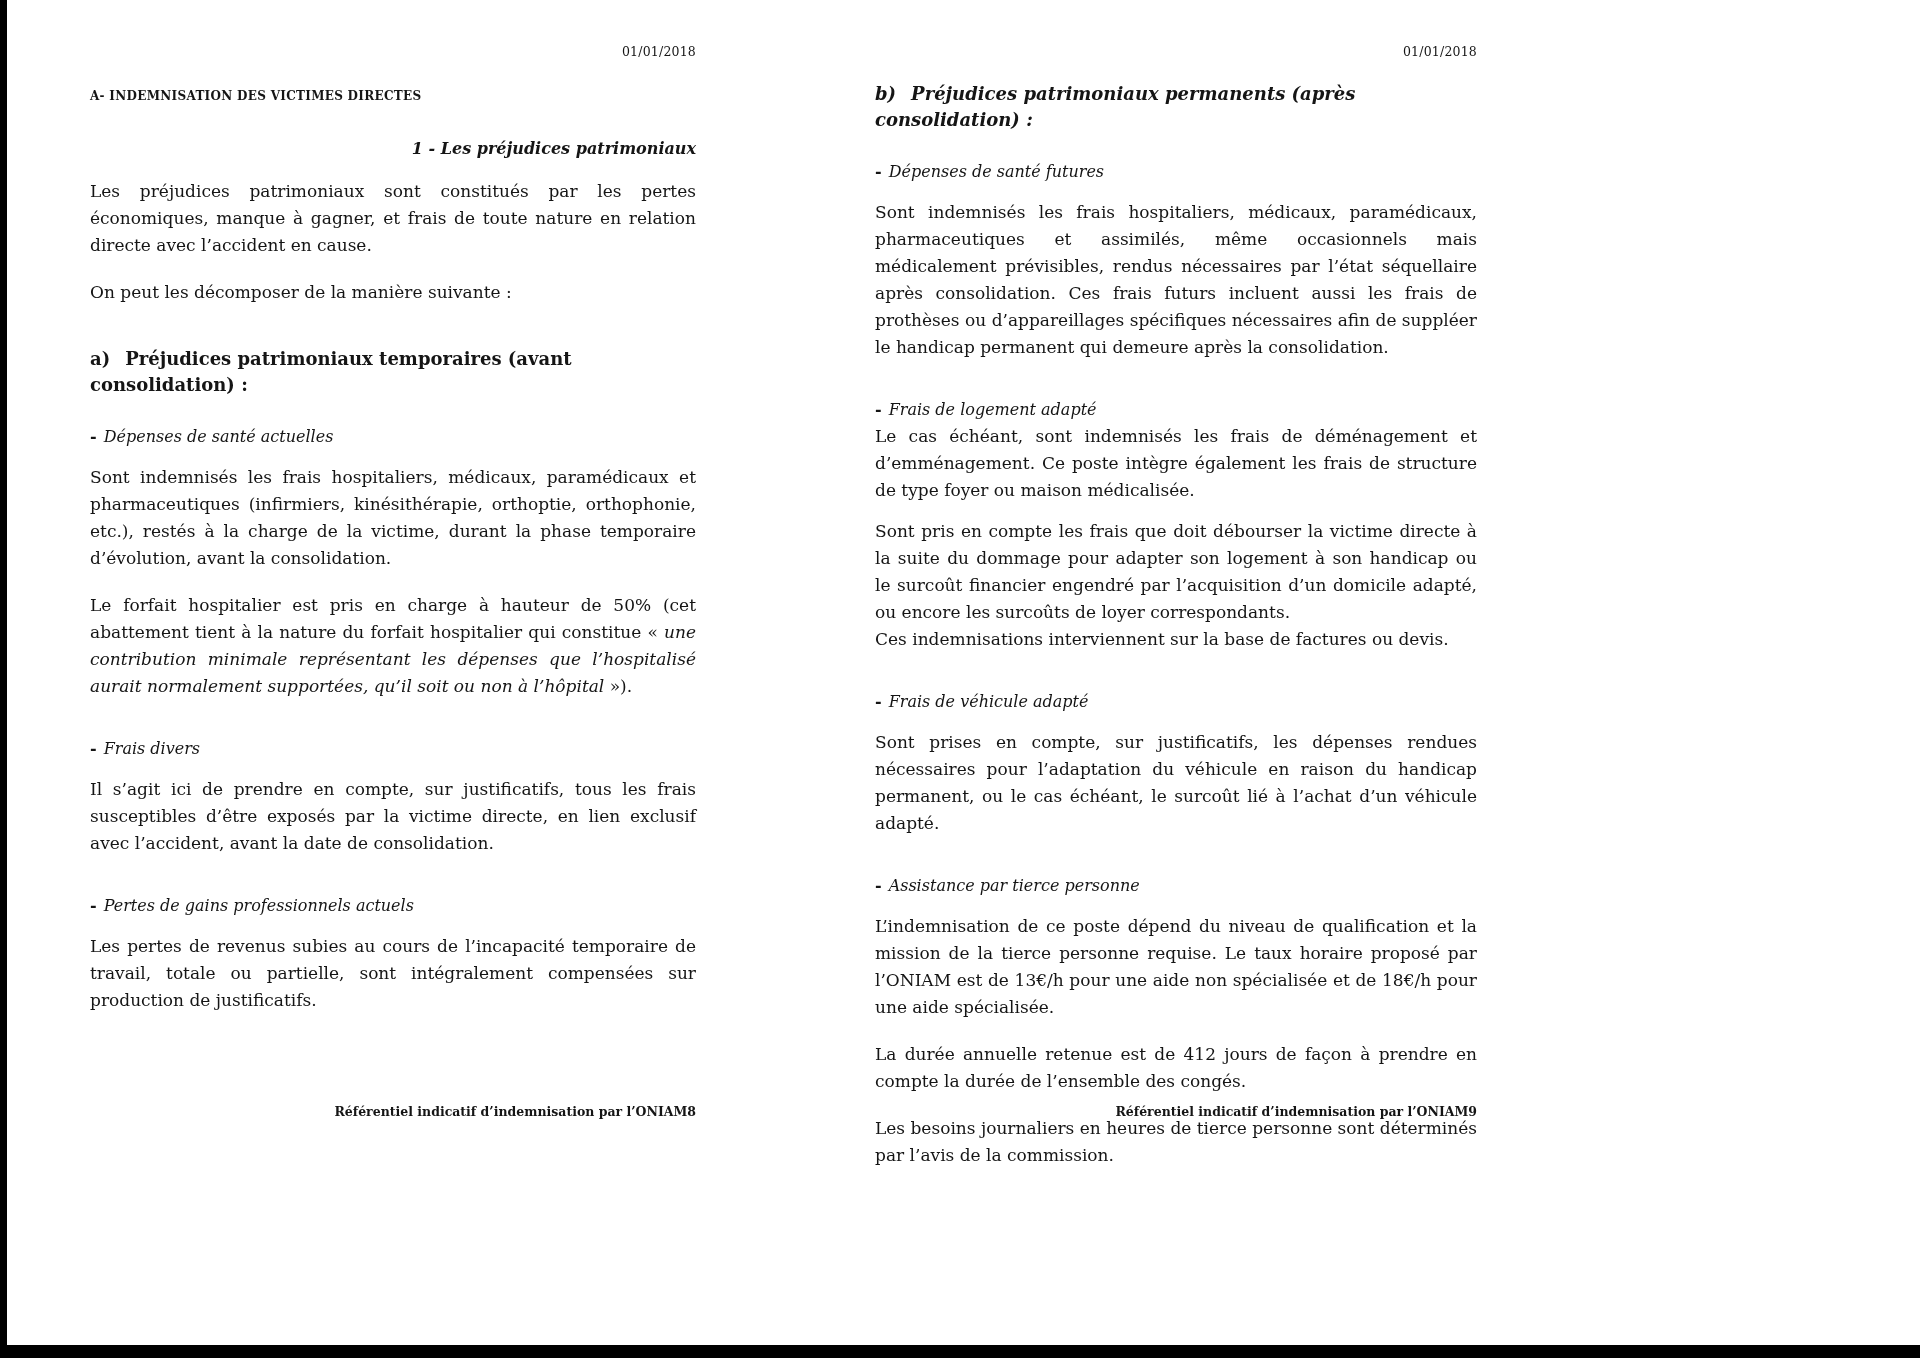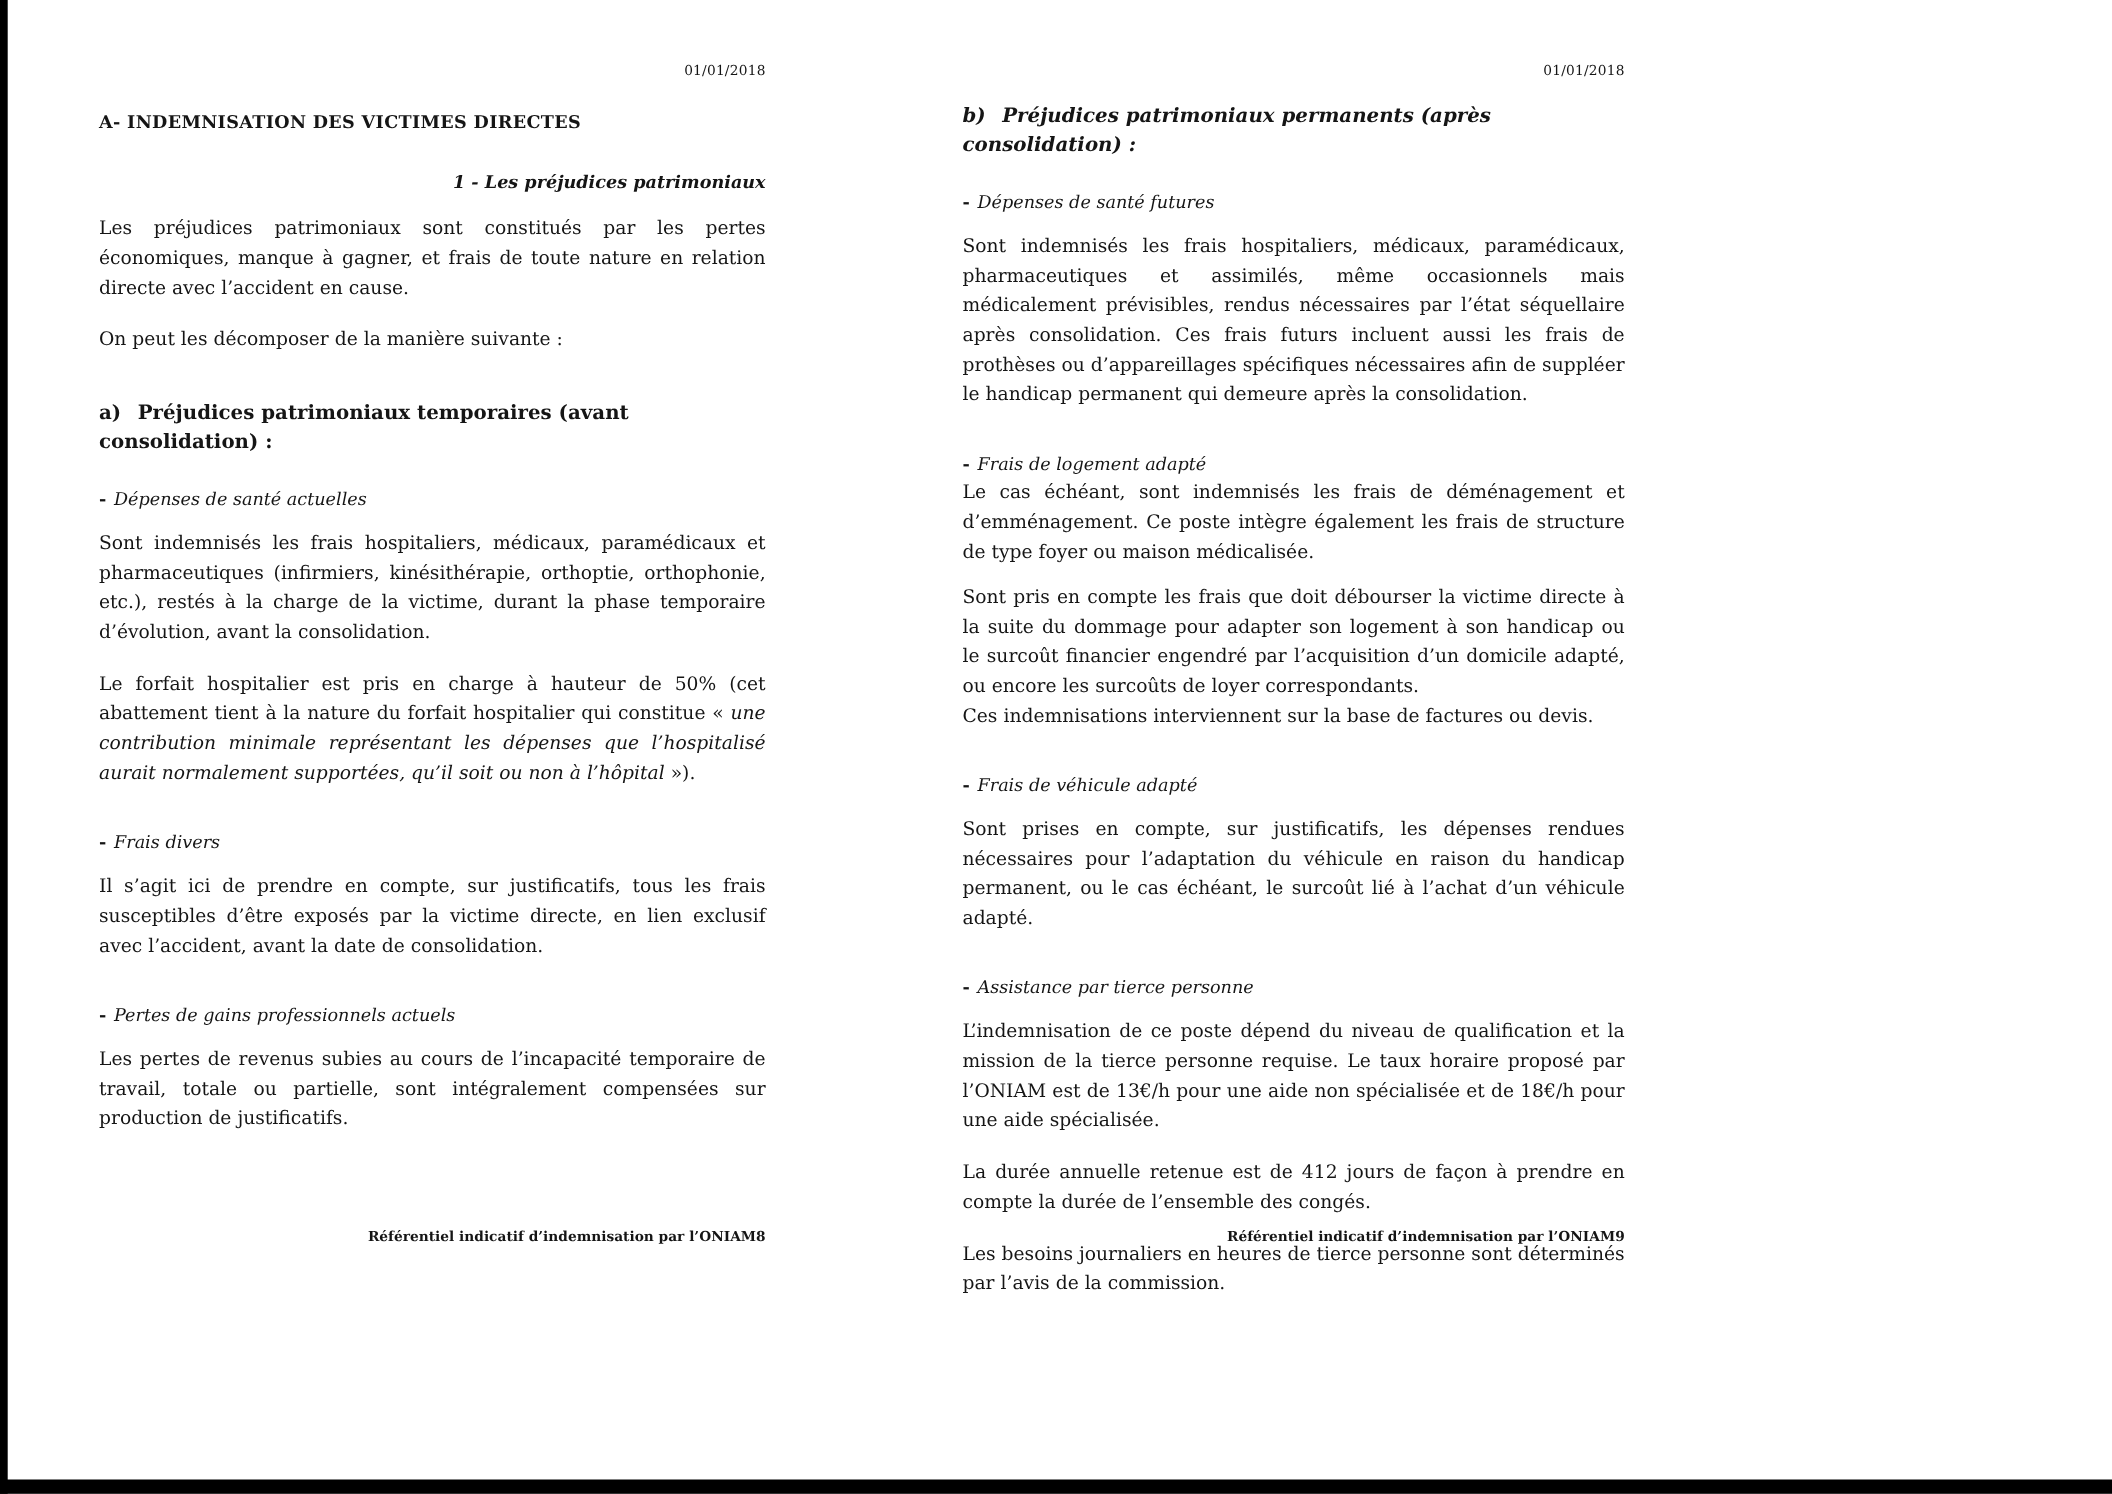--- a/index.html
+++ b/index.html
@@ -9,34 +9,34 @@
     height: 1358px;
     position: relative;
     background: #ffffff;
     font-family: "DejaVu Serif", "Liberation Serif", serif;
     color: #151515;
     overflow: hidden;
   }
   .edge-left   { position: absolute; left: 0; top: 0; width: 7px; height: 100%; background: #000; }
   .edge-bottom { position: absolute; left: 0; bottom: 0; width: 100%; height: 13px; background: #000; }
 
-  .page { position: absolute; top: 0; height: 1183px; margin-top: 12px; }
+  .page { position: absolute; top: 0; height: 1183px; }
   .page-left  { left: 90px;  width: 606px; }
   .page-right { left: 875px; width: 602px; }
 
   .page-date {
     padding-top: 44px;
     text-align: right;
     font-size: 12.5px;
     letter-spacing: 0.2px;
   }
 
   .main-title {
     margin: 30px 0 0 0;
-    font-size: 16px;
+    font-size: 12px;
     font-weight: bold;
     letter-spacing: 0.3px;
   }
 
   .section-heading {
     margin: 36px 0 0 0;
     font-size: 16px;
     font-weight: bold;
     font-style: italic;
     text-align: right;

